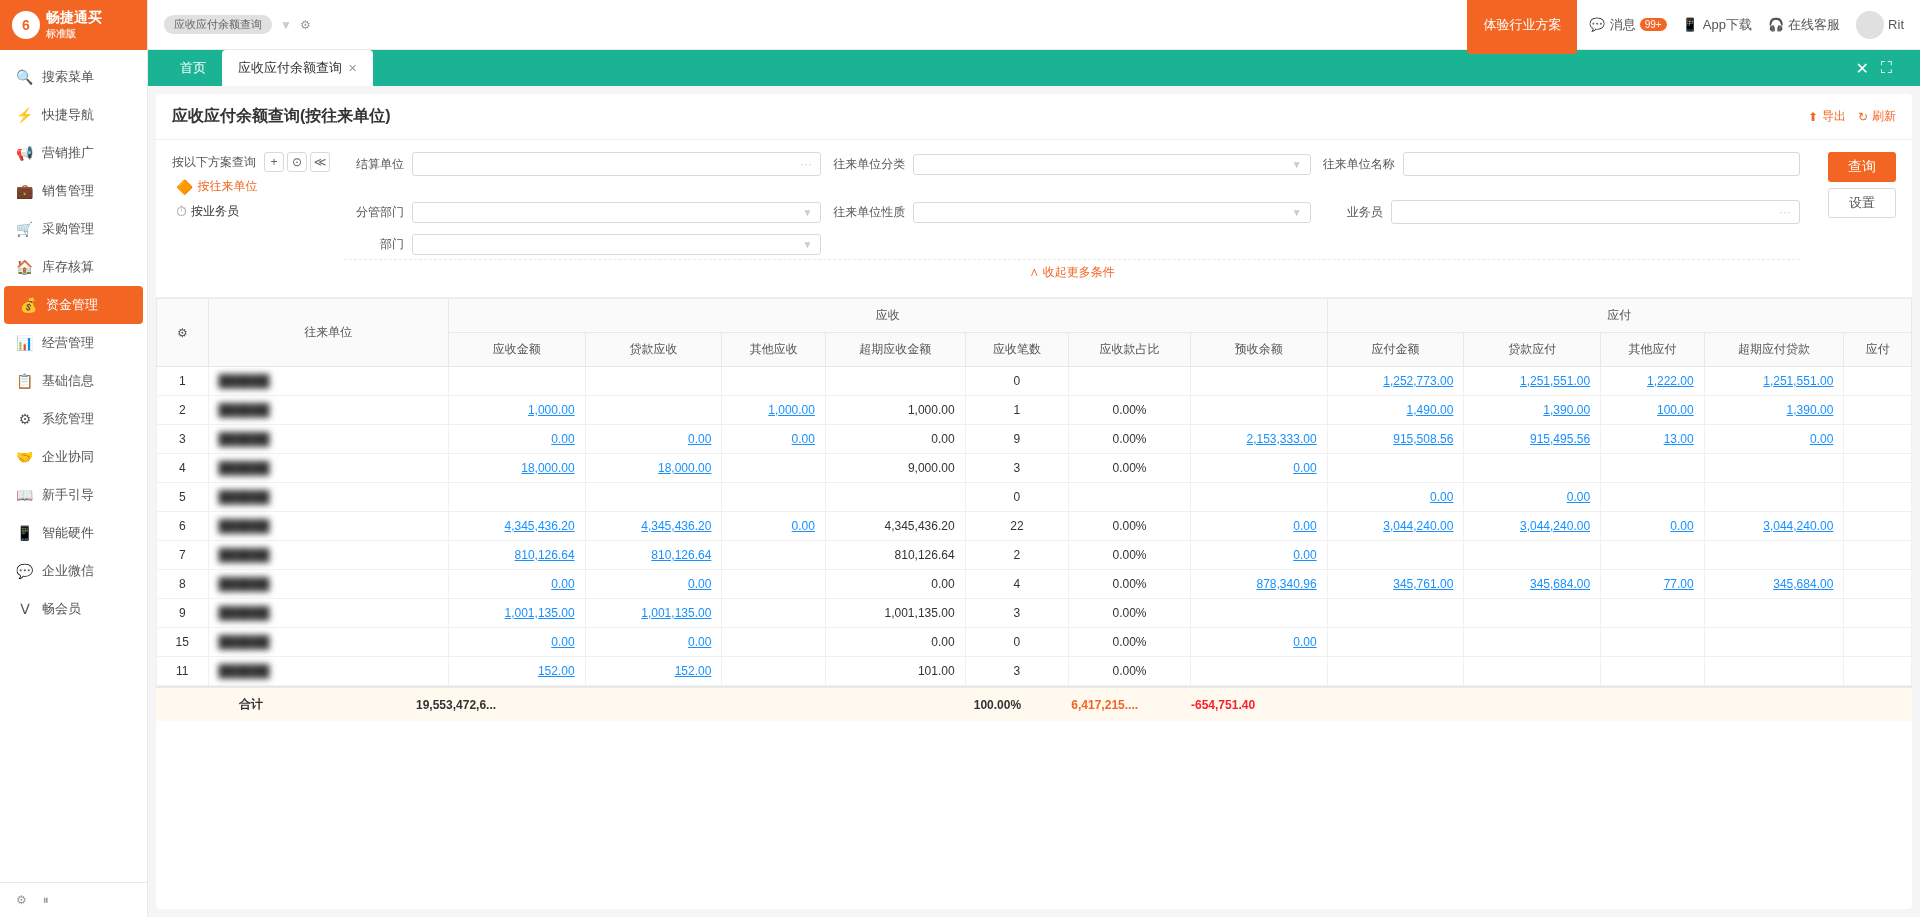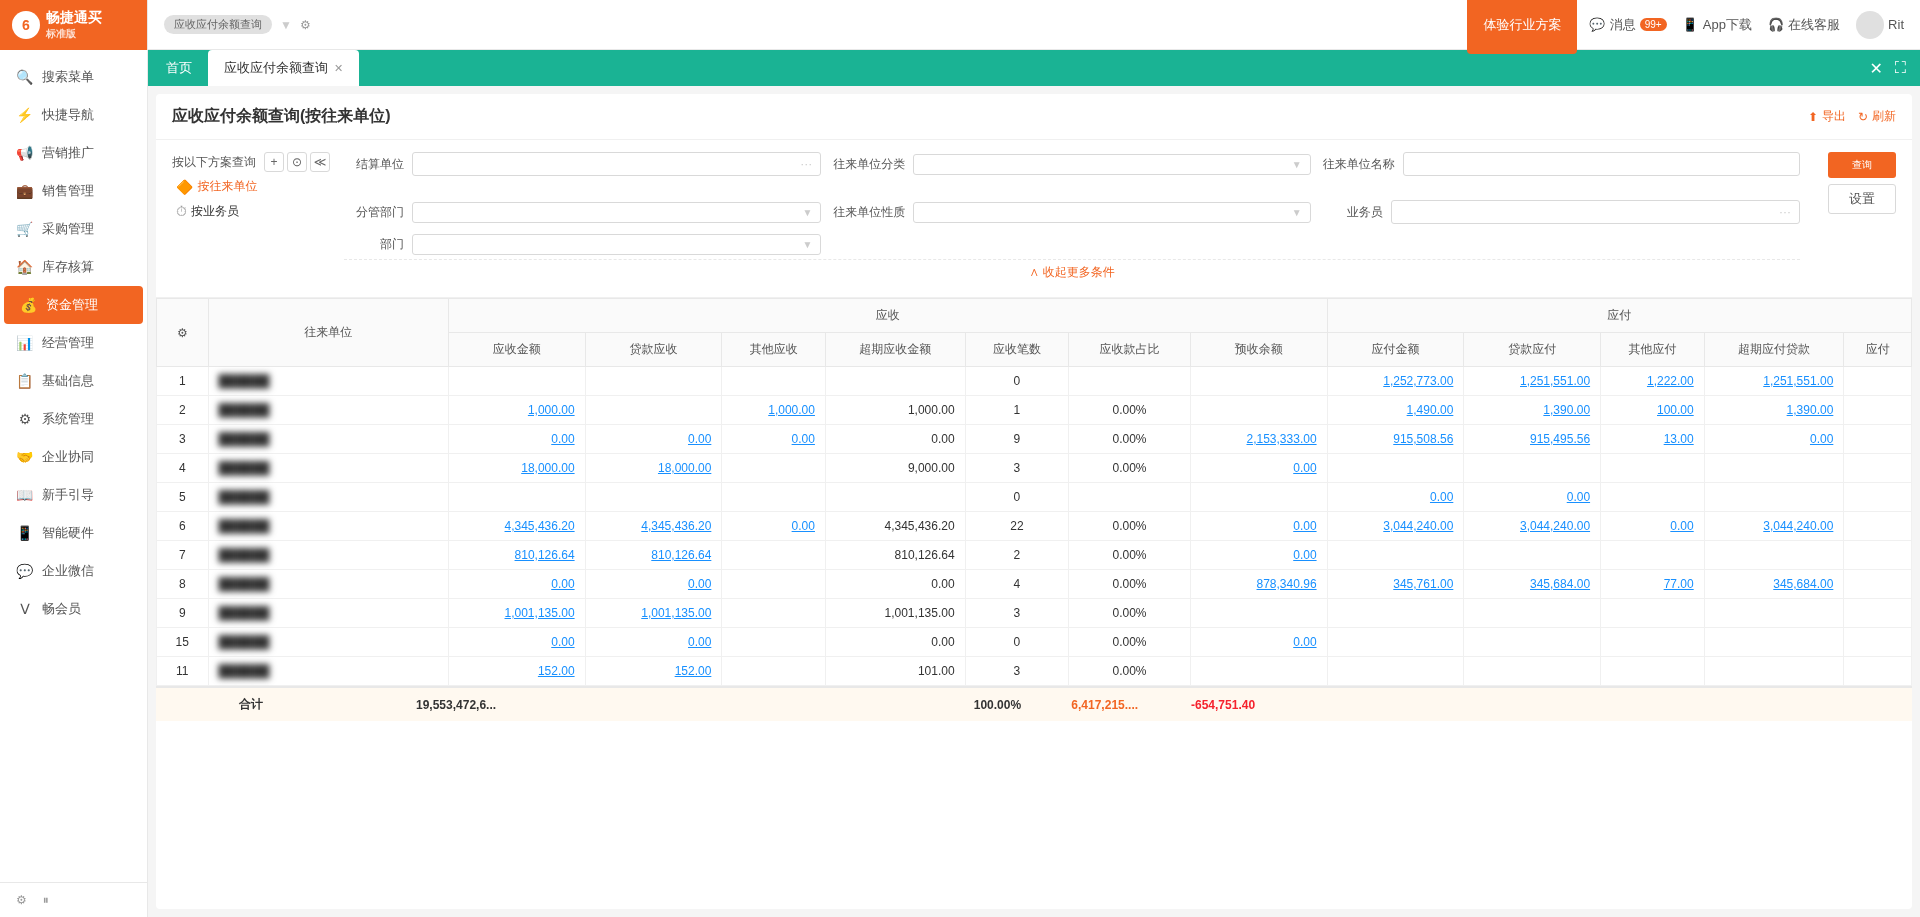--- a/index.html
+++ b/index.html
@@ -46,21 +46,21 @@
       background: #f26522; color: #fff; border: none; padding: 20px 16px;
       border-radius: 4px; cursor: pointer; font-size: 13px;
     }
     .header-right { display: flex; align-items: center; gap: 16px; color: #555; font-size: 13px; }
     .badge { background: #f26522; color: #fff; border-radius: 10px; padding: 1px 5px; font-size: 10px; }
     .user-avatar { width: 28px; height: 28px; background: #e0e0e0; border-radius: 50%; }
 
     
     .tab-bar {
       position: fixed; left: 148px; top: 50px; right: 0; height: 36px;
-      background: #1ab394; display: flex; align-items: center; padding: 0 2px;
+      background: #1ab394; display: flex; align-items: center; padding: 0 16px;
       z-index: 99;
     }
     .tab-item {
       height: 36px; display: flex; align-items: center; padding: 0 16px;
       cursor: pointer; font-size: 13px; color: rgba(255,255,255,0.8); gap: 6px;
     }
     .tab-item.home { background: transparent; color: #fff; }
     .tab-item.active { background: #fff; color: #333; border-radius: 4px 4px 0 0; }
     .tab-close { font-size: 11px; color: #999; cursor: pointer; }
     .tab-bar-actions { margin-left: auto; display: flex; align-items: center; gap: 12px; padding-right: 12px; color: #fff; font-size: 16px; cursor: pointer; }
@@ -107,21 +107,21 @@
       flex: 1; border: 1px solid #d9d9d9; border-radius: 3px; padding: 4px 8px;
       font-size: 12px; color: #333; outline: none; background: #fff;
       display: flex; align-items: center; justify-content: space-between;
     }
     .filter-dots { color: #ccc; cursor: pointer; }
     .filter-arrow { color: #ccc; font-size: 10px; }
 
     .filter-actions-right { display: flex; flex-direction: column; gap: 6px; margin-left: 16px; }
     .btn-query {
       background: #f26522; color: #fff; border: none; padding: 6px 20px;
-      border-radius: 3px; cursor: pointer; font-size: 10px;
+      border-radius: 3px; cursor: pointer; font-size: 14px;
     }
     .btn-setting {
       background: #fff; color: #555; border: 1px solid #d9d9d9; padding: 5px 20px;
       border-radius: 3px; cursor: pointer; font-size: 13px;
     }
 
     .filter-collapse {
       text-align: center; padding: 4px; cursor: pointer; color: #f26522; font-size: 12px;
       border-top: 1px dashed #e8e8e8; margin-top: 4px;
     }

